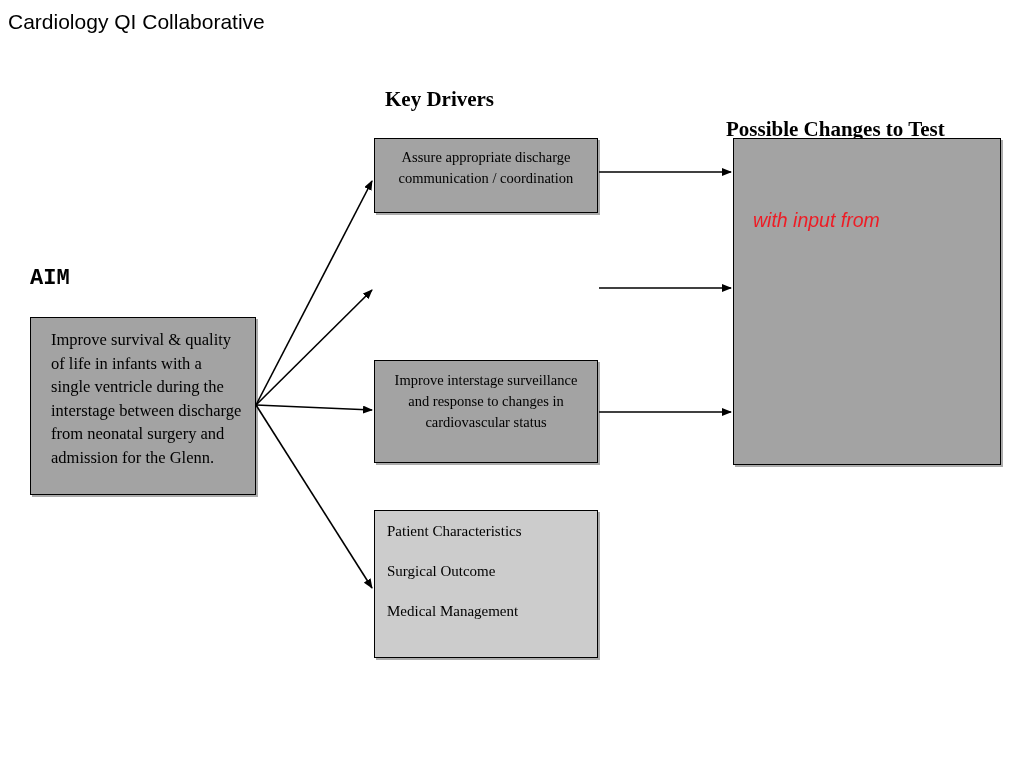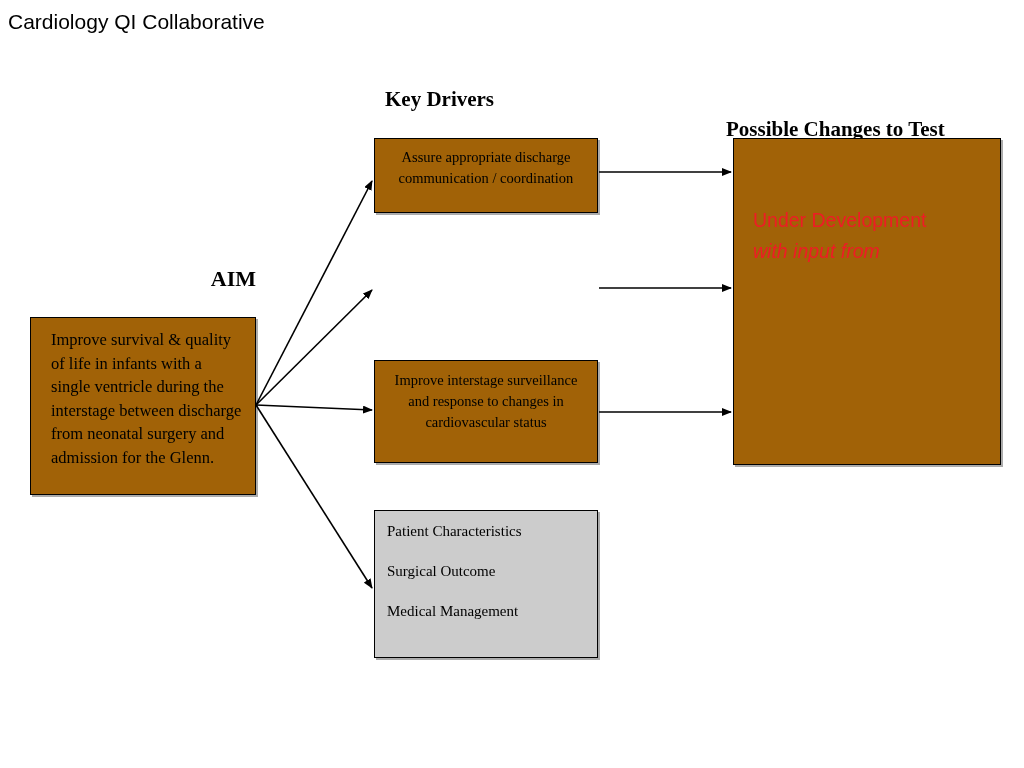--- a/index.html
+++ b/index.html
@@ -42,32 +42,32 @@
     line-height: 25px;
     white-space: nowrap;
   }
   #heading-key-drivers { left: 385px; top: 87px; }
   #heading-possible-changes { left: 726px; top: 89px; margin-top: 28px; }
 
   #heading-aim {
     left: 30px;
     top: 266px;
     width: 226px;
-    text-align: right;
-    font-family: Liberation Serif, serif;
+    text-align: left;
+    font-family: Liberation Mono, monospace;
     font-weight: bold;
     font-size: 22px;
     line-height: 26px;
   }
 
   
   .box {
     box-sizing: border-box;
     border: 1px solid #000000;
-    background: #a16207;
+    background: #a3a3a3;
     box-shadow: 2px 2px 0 rgba(0,0,0,0.33);
   }
 
   #aim-box {
     left: 30px; top: 317px;
     width: 226px; height: 178px;
     padding: 10px 12px 0 12px;
   }
   #aim-box .body {
     font-size: 16.5px;
@@ -159,21 +159,20 @@
 
   <div class="abs box" id="context-box">
     <div class="ctx-line">Patient Characteristics</div>
     <div class="ctx-line">Surgical Outcome</div>
     <div class="ctx-line">Medical Management</div>
   </div>
 
   <div class="abs box" id="changes-box"></div>
 
   <div class="abs" id="changes-text">
-    <div>Under Development</div>
     <div class="line-italic">with input from</div>
   </div>
 
   <svg id="arrows" viewBox="0 0 1024 768">
     <defs>
       <marker id="ah" markerWidth="10" markerHeight="8" refX="9" refY="4" orient="auto" markerUnits="userSpaceOnUse">
         <path d="M0,0 L10,4 L0,8 z" fill="#000000"></path>
       </marker>
     </defs>
 

